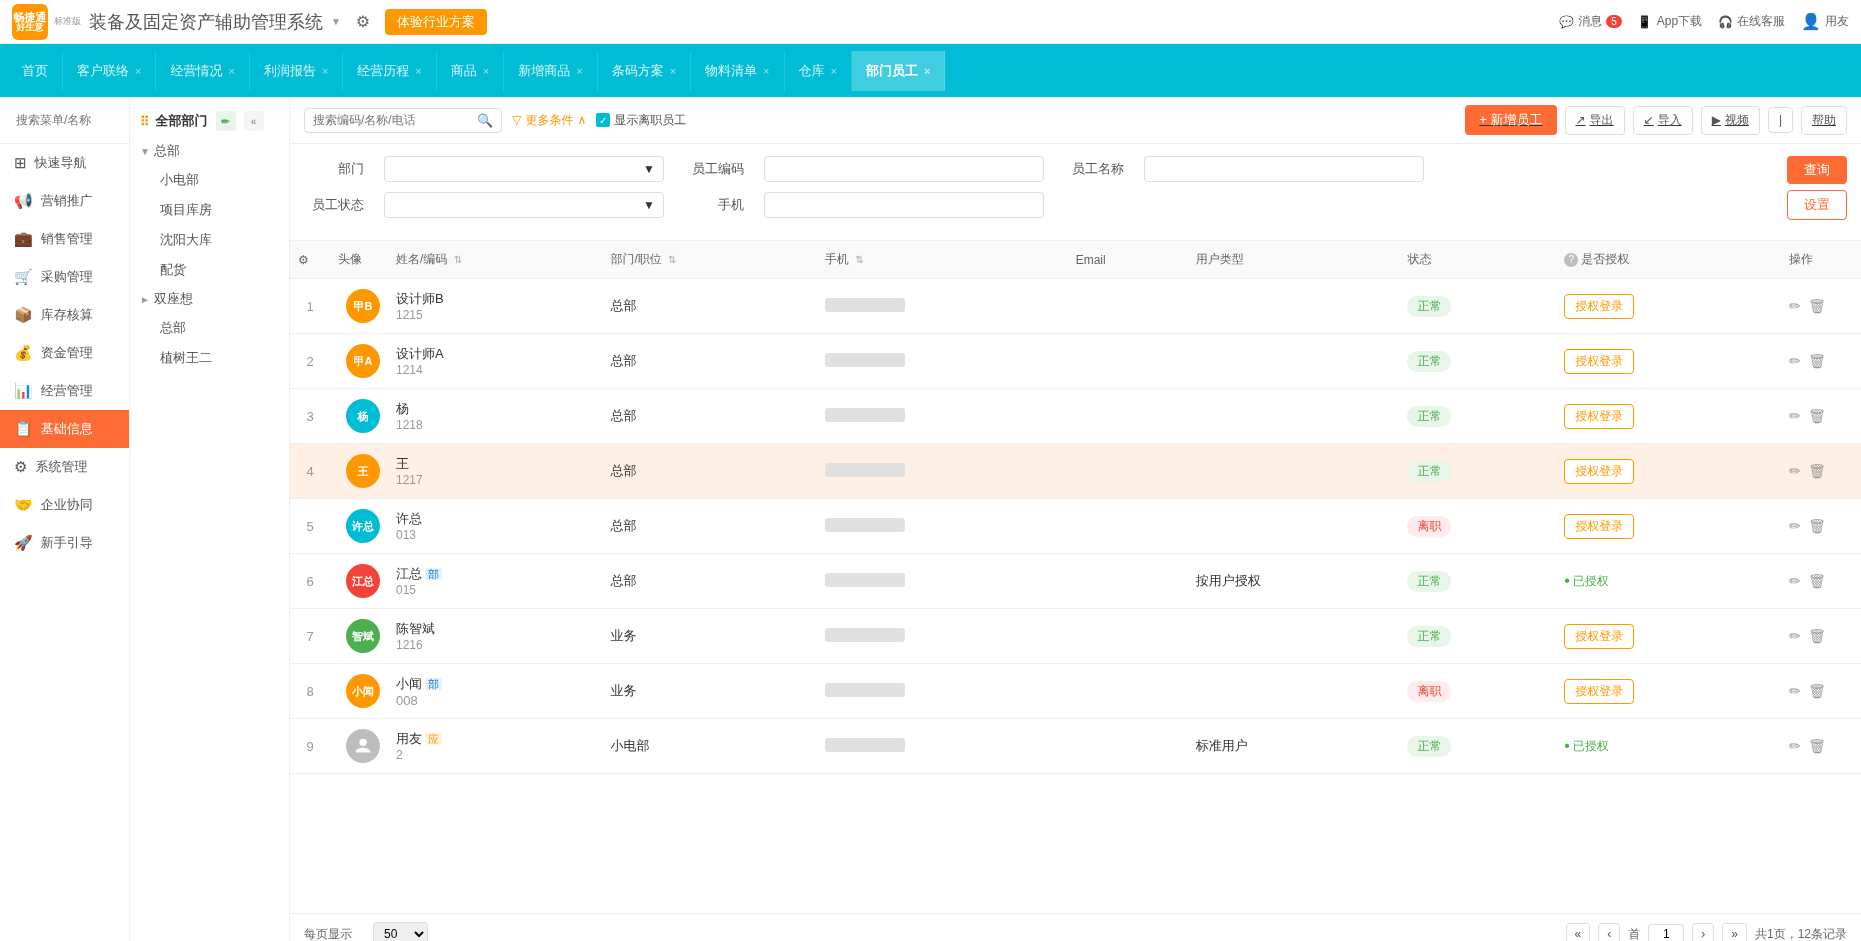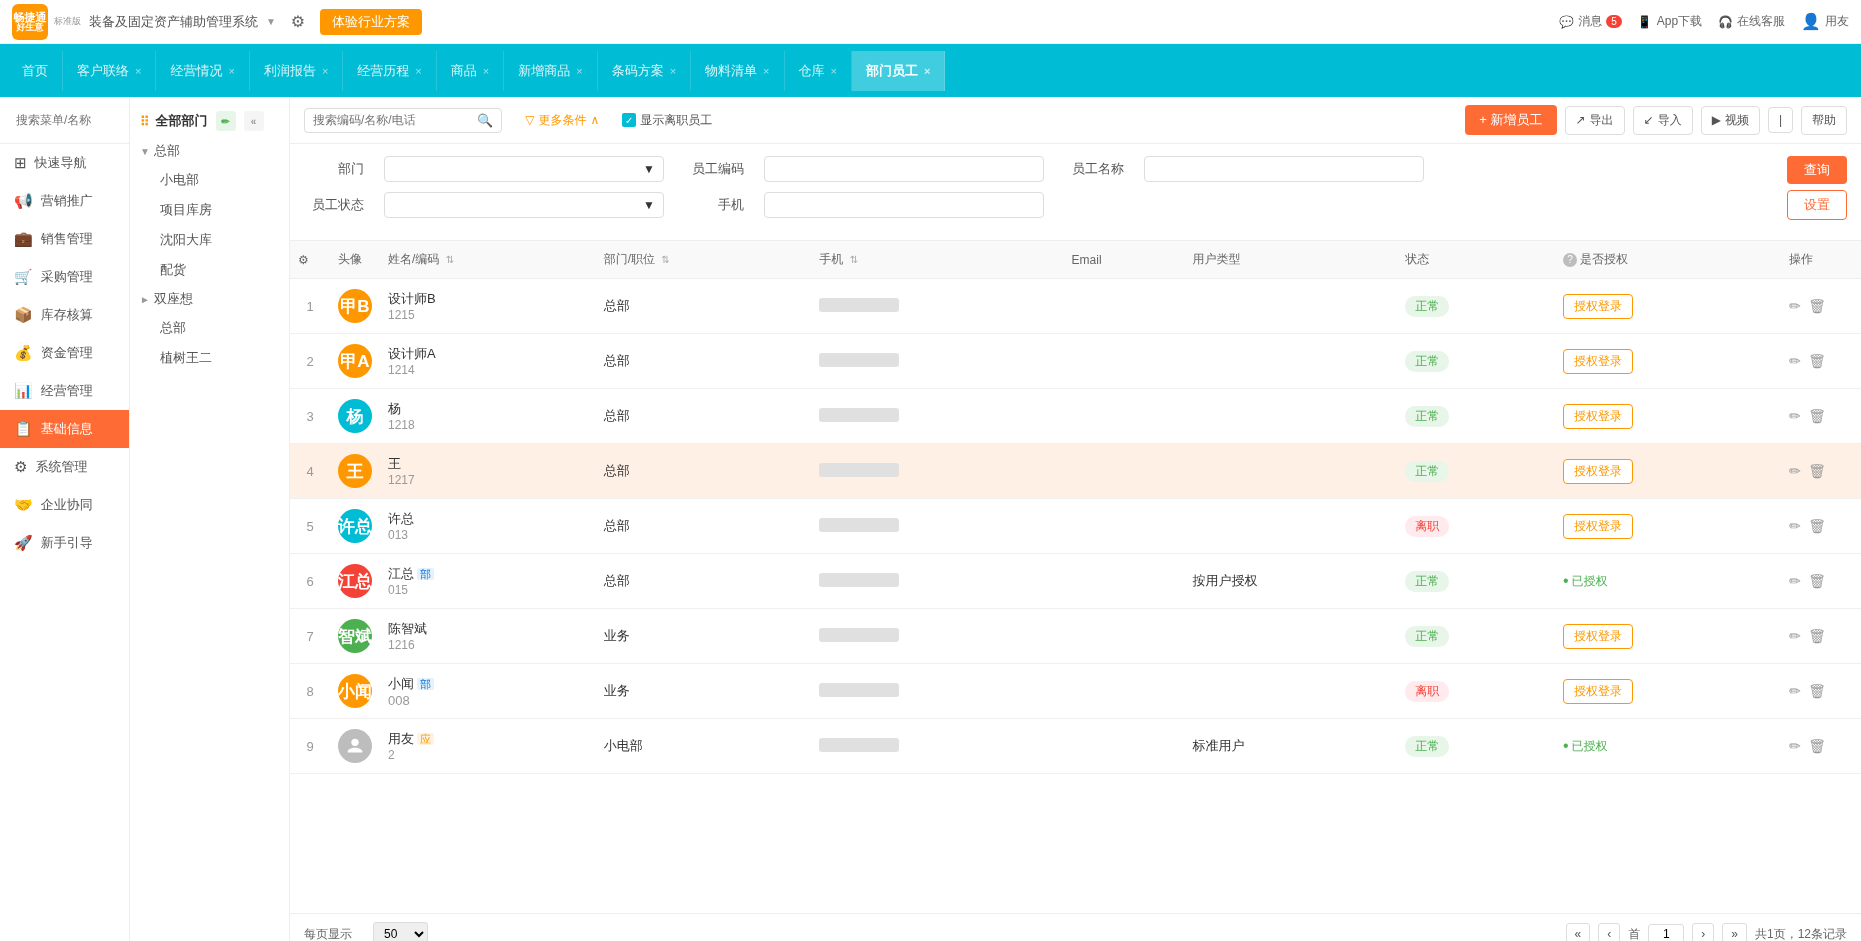--- a/index.html
+++ b/index.html
@@ -3,21 +3,21 @@
   <meta charset="utf-8">
   <style>
     * { box-sizing: border-box; margin: 0; padding: 0; }
     body { font-family: 'Microsoft YaHei', Arial, sans-serif; font-size: 13px; background: #f5f5f5; color: #333; overflow: hidden; }
 
     
     .top-bar { display: flex; align-items: center; background: #fff; height: 44px; padding: 0 12px; border-bottom: 1px solid #eee; justify-content: space-between; gap: 9px; }
     .top-bar-left { display: flex; align-items: center; gap: 8px; }
     .logo-area { display: flex; align-items: center; gap: 6px; }
     .logo-icon { width: 36px; height: 36px; background: #ff9800; border-radius: 6px; display: flex; align-items: center; justify-content: center; color: white; font-size: 10px; font-weight: bold; flex-direction: column; line-height: 1.1; }
-    .system-title { font-size: 13px; color: #555; }
+    .system-title { font-size: 18px; color: #555; }
     .top-bar-right { display: flex; align-items: center; gap: 16px; font-size: 12px; color: #666; }
     .top-bar-btn { display: flex; align-items: center; gap: 4px; cursor: pointer; }
     .badge { background: #f44336; color: white; border-radius: 10px; padding: 1px 5px; font-size: 10px; }
     .try-btn { background: #ff9800; color: white; border: none; border-radius: 4px; padding: 4px 12px; cursor: pointer; font-size: 13px; }
     .dropdown-arrow { font-size: 10px; color: #999; }
 
     
     .nav-tabs { background: #00bcd4; display: flex; align-items: center; height: 53px; padding: 0 8px; overflow: hidden; }
     .nav-tab { color: rgba(255,255,255,0.85); padding: 0 14px; height: 40px; display: flex; align-items: center; cursor: pointer; font-size: 13px; white-space: nowrap; border-right: 1px solid rgba(255,255,255,0.15); }
     .nav-tab.active { background: rgba(255,255,255,0.25); color: white; font-weight: bold; text-align: center; }
@@ -34,26 +34,26 @@
     .dept-header { display: flex; align-items: center; padding: 6px 10px; font-size: 13px; font-weight: bold; color: #333; gap: 4px; }
     .dept-header .dot-grid { color: #ff9800; margin-right: 2px; }
     .dept-sub-item { padding: 6px 10px 6px 30px; cursor: pointer; font-size: 13px; color: #555; }
     .dept-section-header { display: flex; align-items: center; padding: 5px 10px; color: #555; font-size: 13px; cursor: pointer; }
     .arrow-down { font-size: 10px; margin-right: 4px; color: #999; }
 
     
     .main-panel { flex: 1; display: flex; flex-direction: column; background: #f5f5f5; overflow: hidden; }
 
     
-    .toolbar { background: #fff; padding: 8px 14px; display: flex; align-items: center; gap: 23px; border-bottom: 1px solid #eee; }
+    .toolbar { background: #fff; padding: 8px 14px; display: flex; align-items: center; gap: 10px; border-bottom: 1px solid #eee; }
     .search-box { display: flex; align-items: center; border: 1px solid #ddd; border-radius: 4px; padding: 4px 8px; gap: 4px; background: #fff; }
     .search-box input { border: none; outline: none; font-size: 12px; width: 160px; }
     .filter-btn { display: flex; align-items: center; gap: 4px; color: #ff9800; cursor: pointer; font-size: 12px; }
     .show-resigned { display: flex; align-items: center; gap: 4px; font-size: 12px; color: #555; }
-    .toolbar-right { margin-left: auto; display: flex; align-items: center; gap: 8px; }
+    .toolbar-right { margin-left: auto; display: flex; align-items: center; gap: 8px; text-decoration: underline; }
     .btn-add { background: #ff6b35; color: white; border: none; border-radius: 4px; padding: 6px 14px; cursor: pointer; font-size: 13px; display: flex; align-items: center; gap: 4px; }
     .btn-outline { background: #fff; color: #555; border: 1px solid #ddd; border-radius: 4px; padding: 5px 10px; cursor: pointer; font-size: 12px; display: flex; align-items: center; gap: 4px; }
     .checkbox-checked { width: 14px; height: 14px; background: #00bcd4; border-radius: 2px; display: flex; align-items: center; justify-content: center; color: white; font-size: 10px; }
 
     
     .filter-section { background: #fff; padding: 12px 14px; border-bottom: 1px solid #eee; position: relative; }
     .filter-row { display: flex; align-items: center; gap: 20px; margin-bottom: 10px; }
     .filter-row:last-child { margin-bottom: 0; }
     .filter-label { color: #555; font-size: 13px; width: 60px; text-align: right; flex-shrink: 0; }
     .filter-select { border: 1px solid #ddd; border-radius: 4px; padding: 5px 8px; font-size: 12px; width: 280px; display: flex; align-items: center; justify-content: space-between; cursor: pointer; background: #fff; color: #333; }
@@ -62,21 +62,21 @@
     .btn-query { background: #ff6b35; color: white; border: none; border-radius: 4px; padding: 5px 16px; cursor: pointer; font-size: 13px; }
     .btn-set { background: #fff; color: #ff6b35; border: 1px solid #ff6b35; border-radius: 4px; padding: 5px 16px; cursor: pointer; font-size: 13px; }
 
     
     .table-container { flex: 1; overflow-y: auto; background: #fff; }
     table { width: 100%; border-collapse: collapse; }
     thead th { background: #f9f9f9; border-bottom: 1px solid #eee; padding: 10px 8px; text-align: left; font-size: 12px; color: #666; font-weight: normal; white-space: nowrap; }
     tbody tr { border-bottom: 1px solid #f0f0f0; }
     tbody tr.highlighted { background: #fff0e6; }
     tbody td { padding: 10px 8px; font-size: 13px; color: #333; vertical-align: middle; }
-    .avatar { width: 34px; height: 34px; border-radius: 50%; display: flex; align-items: center; justify-content: center; color: white; font-size: 17px; font-weight: bold; flex-shrink: 0; }
+    .avatar { width: 34px; height: 34px; border-radius: 50%; display: flex; align-items: center; justify-content: center; color: white; font-size: 11px; font-weight: bold; flex-shrink: 0; margin-left: 8px; }
     .status-normal { background: #e8f5e9; color: #4caf50; border-radius: 10px; padding: 2px 10px; font-size: 12px; display: inline-block; }
     .status-resigned { background: #ffebee; color: #f44336; border-radius: 10px; padding: 2px 10px; font-size: 12px; display: inline-block; }
     .btn-auth { border: 1px solid #ff9800; color: #ff9800; background: #fff; border-radius: 4px; padding: 3px 10px; cursor: pointer; font-size: 12px; }
     .authorized { color: #4caf50; font-size: 12px; display: flex; align-items: center; gap: 3px; }
     .authorized::before { content: '•'; font-size: 16px; }
     .op-btn { color: #999; cursor: pointer; font-size: 14px; margin-right: 4px; }
     .tag-blue { background: #e3f2fd; color: #1976d2; border-radius: 2px; padding: 0 3px; font-size: 11px; margin-left: 3px; }
     .tag-orange { background: #fff3e0; color: #ff9800; border-radius: 2px; padding: 0 3px; font-size: 11px; margin-left: 3px; }
     .phone-blur { display: inline-block; background: #e0e0e0; border-radius: 3px; width: 80px; height: 14px; }
     .sort-icon { font-size: 10px; color: #aaa; margin-left: 3px; }

